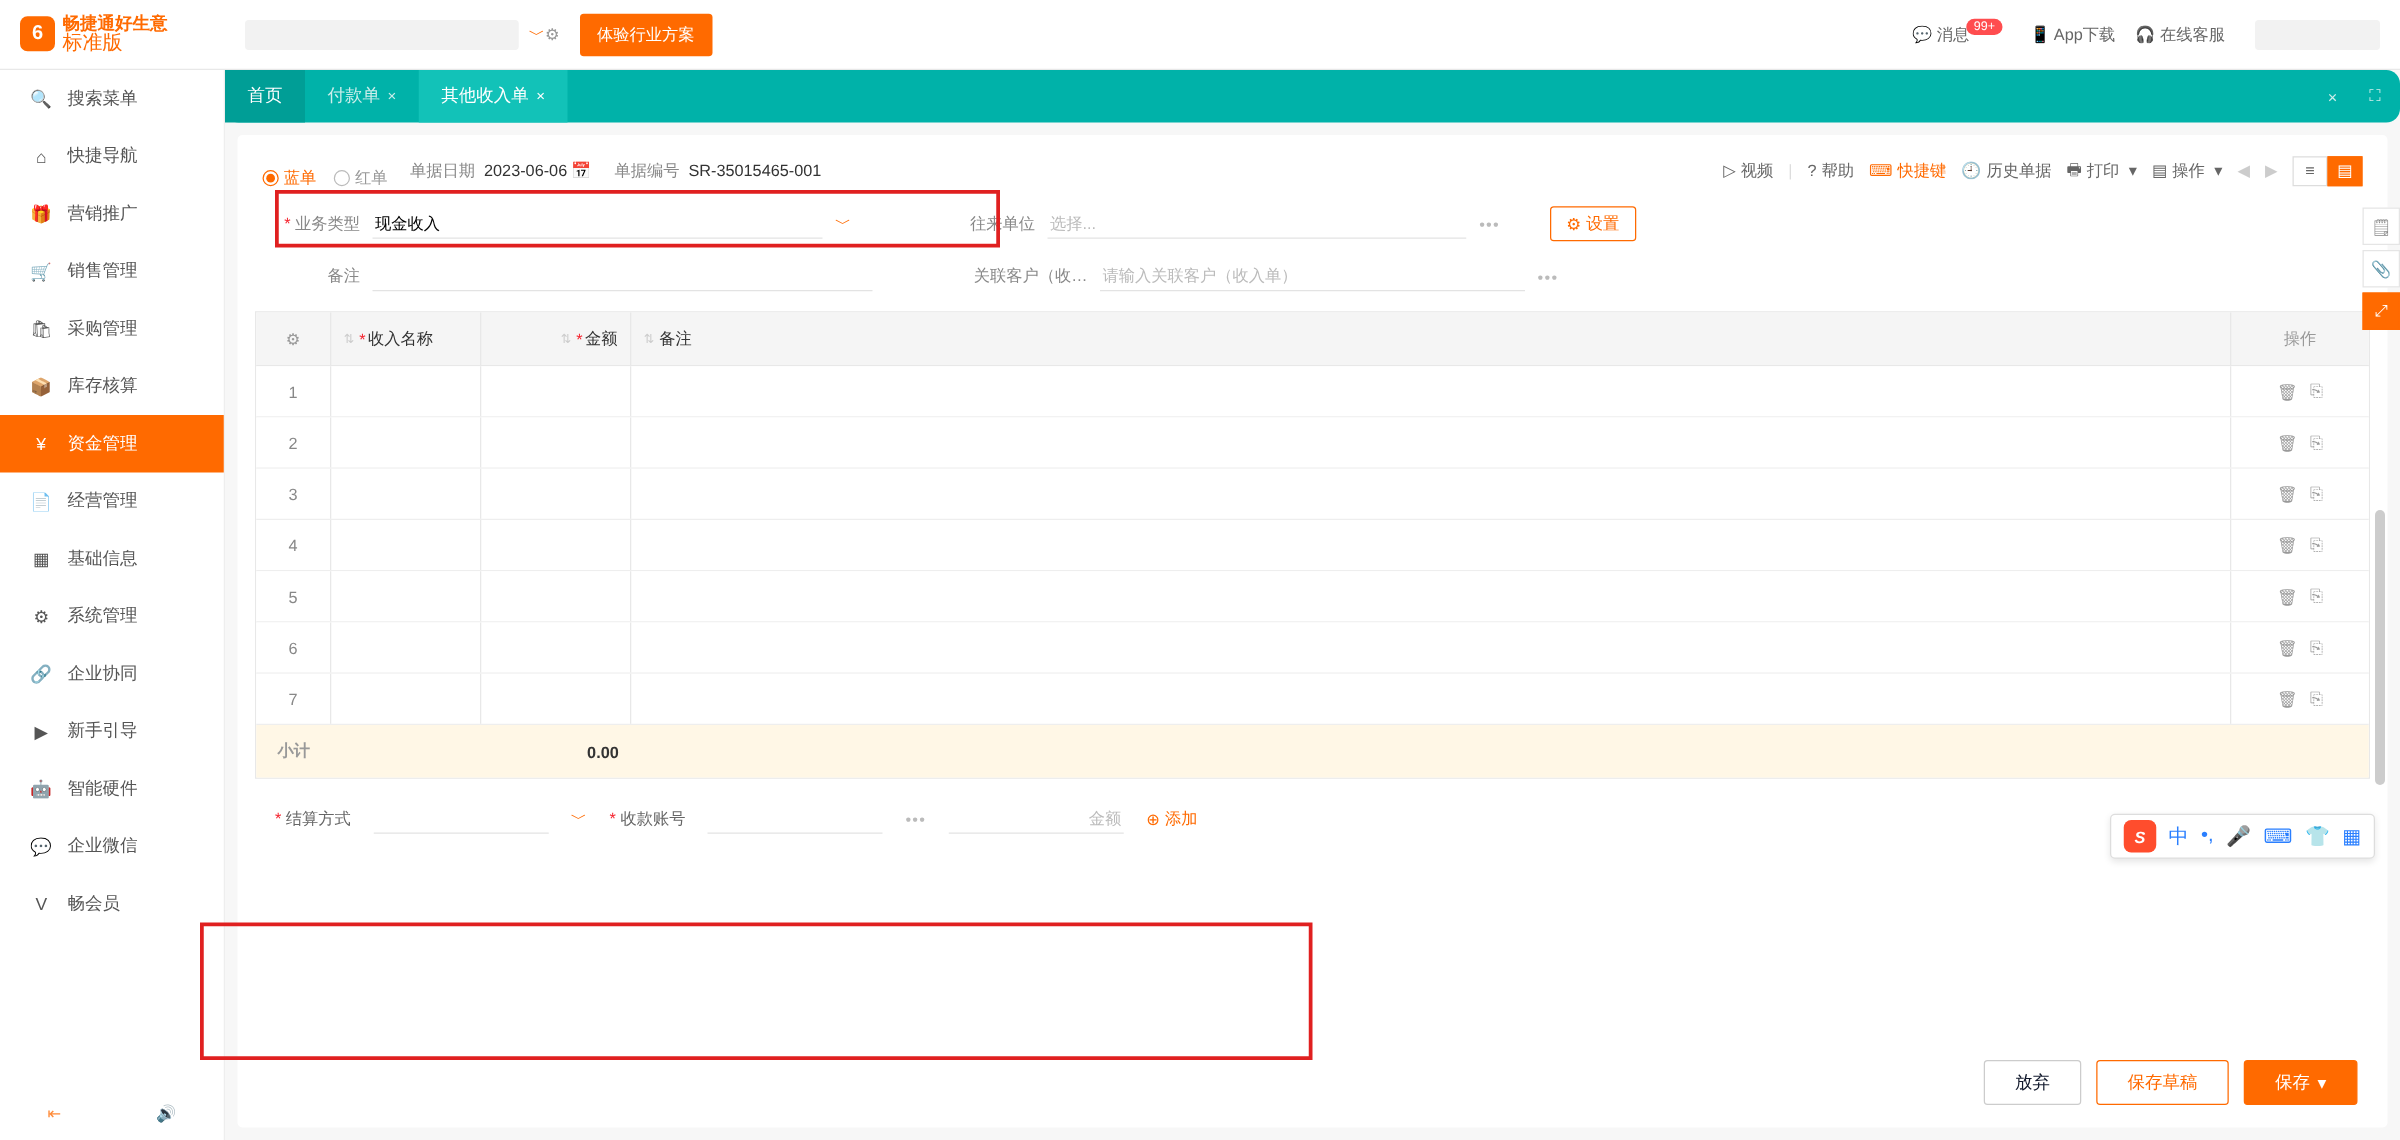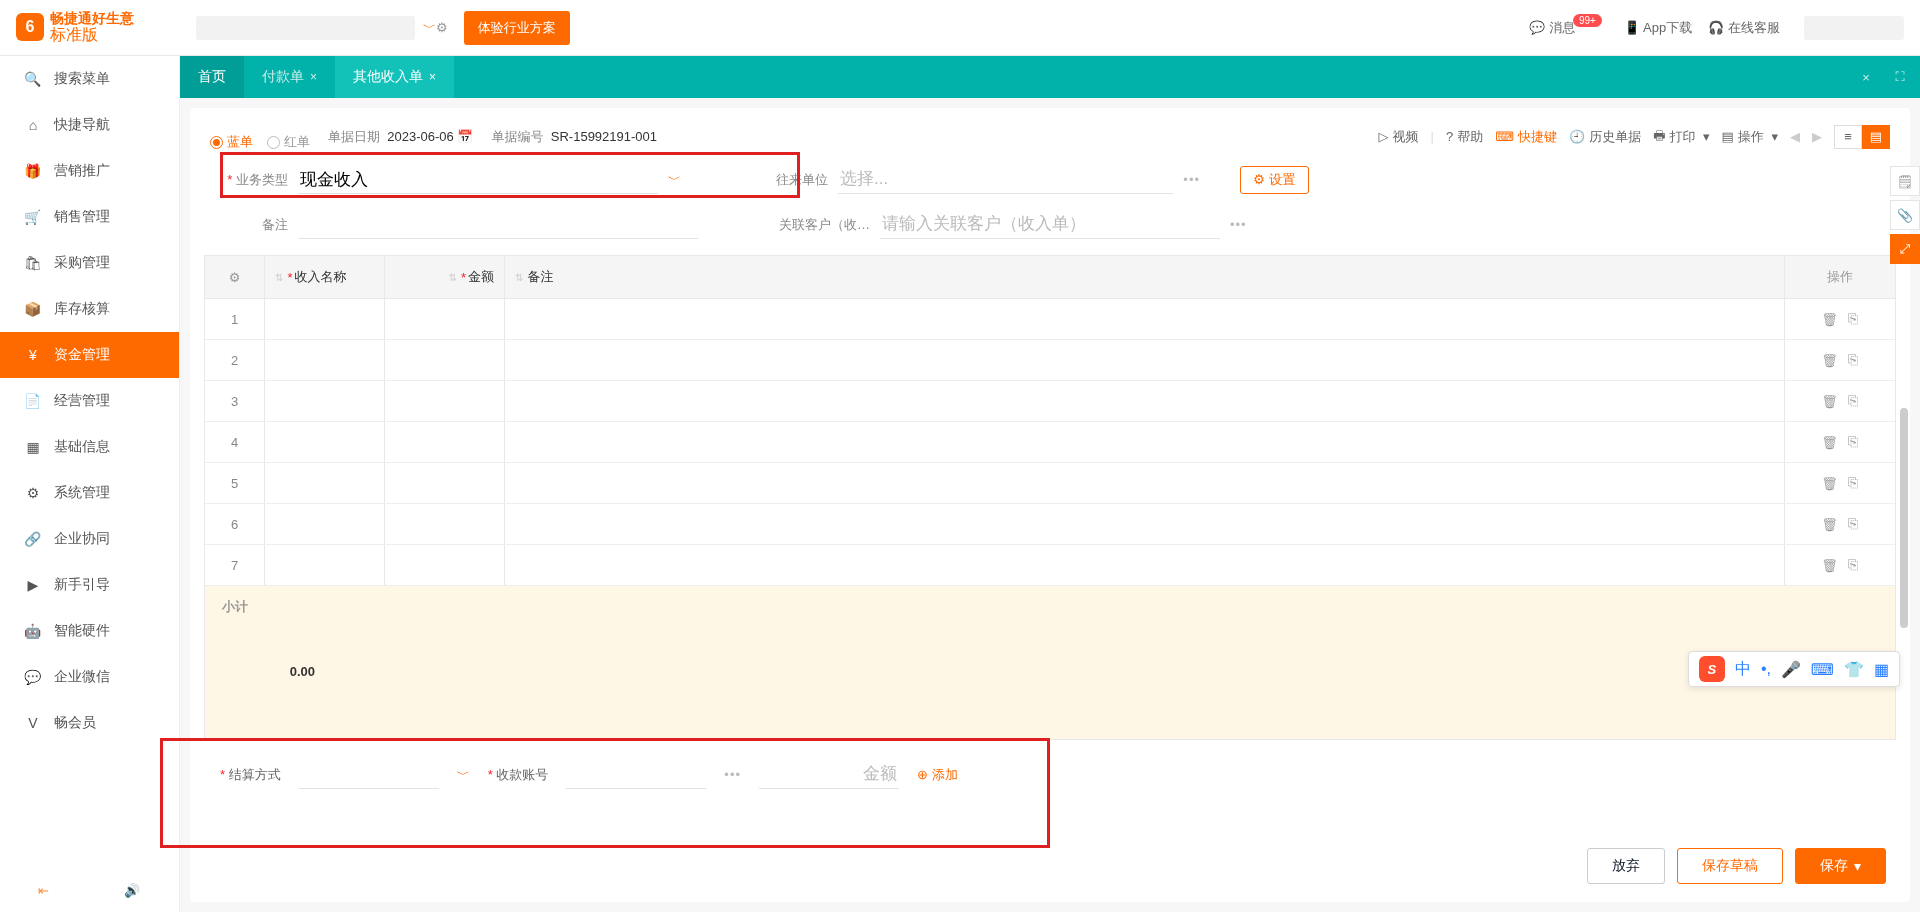--- a/index.html
+++ b/index.html
@@ -29,21 +29,21 @@
 .sidebar { width:180px; background:#fff; border-right:1px solid #eee; display:flex; flex-direction:column; }
 .side-item { display:flex; align-items:center; gap:12px; padding:14px 24px; color:#555; cursor:pointer; font-size:14px; }
 .side-item.active { background:#ff6a00; color:#fff; }
 .side-ico { width:18px; height:18px; display:inline-flex; align-items:center; justify-content:center; }
 .side-foot { margin-top:auto; display:flex; justify-content:space-around; padding:10px 0 14px; color:#ff8c3a; }
 
 
 .main { flex:1; display:flex; flex-direction:column; background:#f7f7f7; position:relative; }
 
 
-.tabs-bar { background:#00b2a9; display:flex; align-items:center; height:42px; }
+.tabs-bar { background:#00b2a9; display:flex; align-items:center; height:42px;border-radius:11px; }
 .tab { padding:0 18px; height:100%; display:flex; align-items:center; gap:6px; color:#cdeeeb; cursor:pointer; font-size:14px; }
 .tab.home { background:#009e96; color:#fff; }
 .tab .close { font-size:12px; }
 .tab.active { background:#12c2b8; color:#fff; }
 .tabs-right { margin-left:auto; display:flex; gap:6px; padding-right:6px; }
 .tabs-right .tbtn { width:28px; height:28px; display:flex; align-items:center; justify-content:center; color:#cdeeeb; cursor:pointer; }
 
 
 .panel { margin:10px; background:#fff; border-radius:4px; flex:1; display:flex; flex-direction:column; padding:0; position:relative; }
 
@@ -64,42 +64,42 @@
 .tool-link.o { color:#ff6a00; }
 .view-toggle { display:flex; }
 .view-toggle .vt { width:28px; height:24px; border:1px solid #ddd; display:flex; align-items:center; justify-content:center; cursor:pointer; }
 .view-toggle .vt.active { background:#ff6a00; border-color:#ff6a00; color:#fff; }
 
 
 .form-row { display:flex; gap:40px; padding:8px 30px; align-items:center; }
 .form-field { display:flex; align-items:center; gap:10px; }
 .form-field .flabel { color:#888; font-size:13px; min-width:68px; text-align:right; }
 .req::before { content:"* "; color:#f5222d; }
-.finput { border:none; border-bottom:1px solid #e3e3e3; padding:4px 2px; font-size:17px; outline:none; }
+.finput { border:none; border-bottom:1px solid #e3e3e3; padding:4px 2px; font-size:13px; outline:none; }
 .finput::placeholder { color:#bbb; }
 .triple-dot { color:#bbb; letter-spacing:1px; cursor:pointer; }
 
 
 .hl-box { border:3px solid #e02020; position:absolute; pointer-events:none; z-index:50; }
 
 
 .tbl-wrap { margin:8px 14px 0; border:1px solid #e8e8e8; }
 .tbl-head { display:flex; background:#f5f5f5; border-bottom:1px solid #e8e8e8; }
 .th,.td { padding:12px 10px; font-size:13px; border-right:1px solid #e8e8e8; display:flex; align-items:center; }
 .th:last-child,.td:last-child { border-right:none; }
 .col-gear { width:60px; justify-content:center; color:#999; }
 .col-name { width:120px; }
 .col-amount { width:120px; justify-content:flex-end; }
 .col-remark { flex:1; }
 .col-ops { width:110px; justify-content:center; gap:10px; color:#999; }
 .sort-ico { color:#ccc; font-size:10px; margin-right:4px; }
 .th .req2 { color:#f5222d; margin-right:2px; }
 .tbody .trow { display:flex; border-bottom:1px solid #eee; background:#fff; }
 .trow .td.col-gear { color:#888; }
-.subtotal { display:flex; background:#fff7e6;flex-direction:column; }
+.subtotal { display:flex; background:#fff7e6; }
 .subtotal .td { border-right:none; }
 
 
 .settle-row { display:flex; align-items:center; gap:18px; padding:20px 30px 8px; }
 .settle-row .flabel { color:#666; }
 .settle-row .finput.small { width:140px; }
 .add-link { color:#ff6a00; display:flex; align-items:center; gap:4px; cursor:pointer; }
 
 
 .footer-bar { position:absolute; right:24px; bottom:18px; display:flex; gap:12px; }
@@ -253,21 +253,21 @@
           <label class="radio sel">
               <span class="dot"></span>
               <span>蓝单</span>
             </label>
           <label class="radio">
               <span class="dot"></span>
               <span>红单</span>
             </label>
         </div>
         <div><span class="lbl">单据日期</span>&nbsp;&nbsp;<span class="val">2023-06-06</span>&nbsp;<span class="cal-ico">📅</span></div>
-        <div><span class="lbl">单据编号</span>&nbsp;&nbsp;<span class="val">SR-15992191-001</span></div>
+        <div><span class="lbl">单据编号</span>&nbsp;&nbsp;<span class="val">SR-35015465-001</span></div>
 
         <div class="doc-tools">
           <span class="tool-link">
               <span>▷</span>
               <span>视频</span>
             </span>
           <span style="color:#ddd">|</span>
           <span class="tool-link">
               <span>?</span>
               <span>帮助</span>

